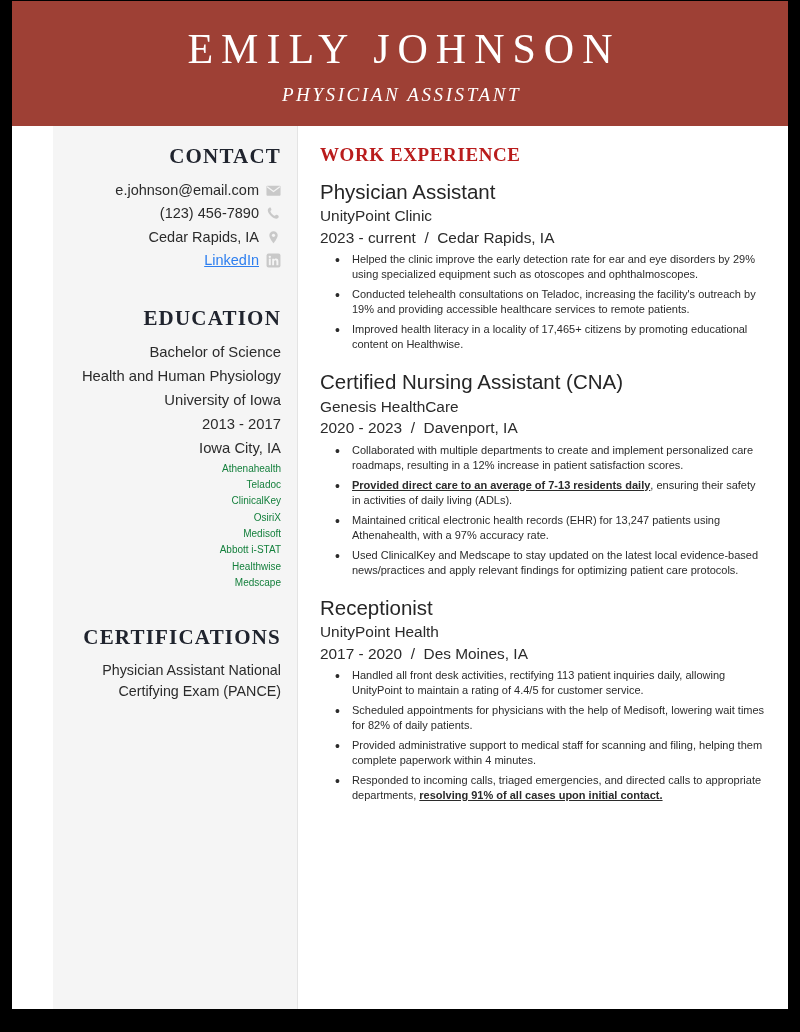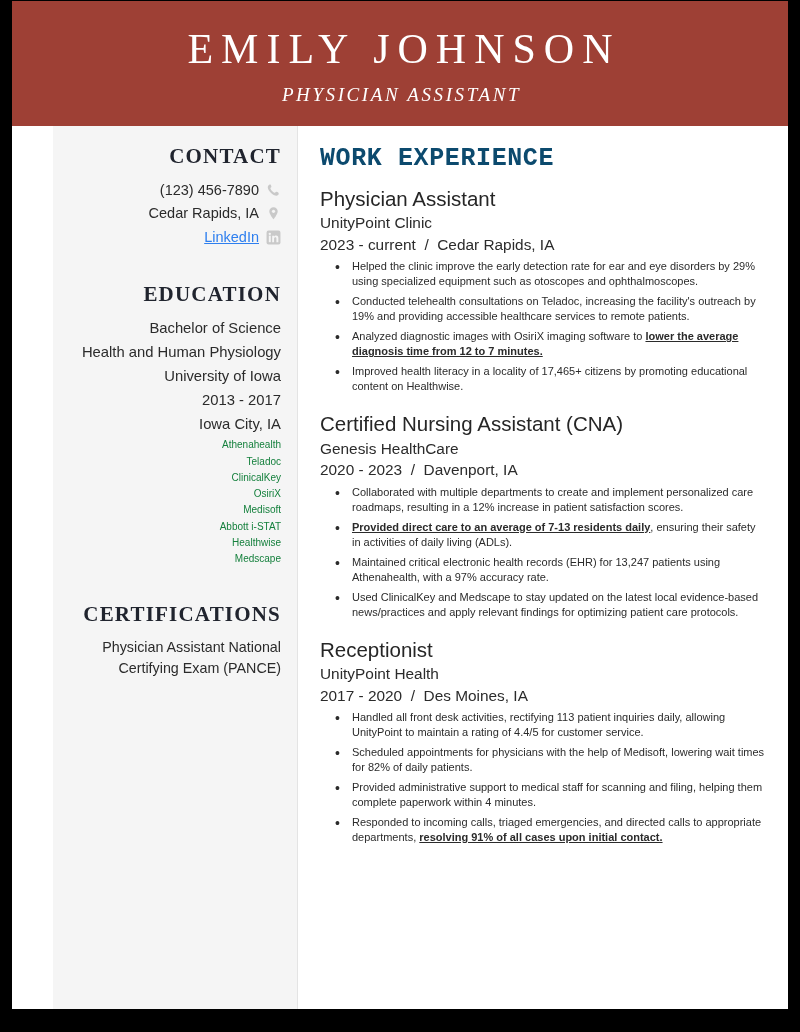--- a/index.html
+++ b/index.html
@@ -124,24 +124,24 @@
     line-height: 1.63;
   }
   .cert-line {
     font-size: 14.3px;
     color: #2b2b2b;
     line-height: 1.48;
   }
 
   
   .main-heading {
-    font-family: Liberation Mono, monospace;
+    font-family: Liberation Serif, serif;
     font-weight: bold;
-    font-size: 25px;
-    color: #0c4a6e;
+    font-size: 19px;
+    color: #b91c1c;
     letter-spacing: 0.6px;
     margin: 0 0 13px 0;
   }
   .job { margin-bottom: 17px; }
   .job-title {
     font-size: 20.5px;
     color: #262626;
     line-height: 1.28;
     font-weight: 400;
   }
@@ -191,20 +191,29 @@
     <div class="header-name">EMILY JOHNSON</div>
     <div class="header-role">PHYSICIAN ASSISTANT</div>
   </div>
 
   <div class="body-wrap">
 
     <div class="sidebar">
 
       <div class="side-heading">CONTACT</div>
 
+      <div class="contact-row">
+        <span class="contact-text">e.johnson@email.com</span>
+        <span class="ico">
+          <svg width="15" height="15" viewBox="0 0 16 16">
+              <rect x="0.5" y="3" width="15" height="10.5" rx="1" fill="#c9c9c9"></rect>
+              <path d="M1.2 4.1 L8 9.1 L14.8 4.1" stroke="#f5f5f5" stroke-width="1.3" fill="none"></path>
+            </svg>
+        </span>
+      </div>
 
       <div class="contact-row">
         <span class="contact-text">(123) 456-7890</span>
         <span class="ico">
           <svg width="15" height="15" viewBox="0 0 16 16">
               <path d="M3.6 1.4c1 0 1.4 0.4 1.9 1.5 0.5 1.1 0.3 1.5-0.3 2-0.6 0.5-0.6 0.9-0.1 1.8 0.7 1.3 1.9 2.6 3.2 3.3 0.9 0.5 1.3 0.5 1.8-0.1 0.5-0.6 0.9-0.8 2-0.3 1.1 0.5 1.5 0.9 1.5 1.9 0 1.1-1.2 2.1-2.6 2.1-1.5 0-4-1.3-5.9-3.2C3.2 8.5 1.9 6 1.9 4.5c0-1.4 1-2.6 2.1-2.6 z" fill="#c9c9c9"></path>
             </svg>
         </span>
       </div>
 
@@ -258,21 +267,20 @@
     <div class="main">
       <div class="main-heading">WORK EXPERIENCE</div>
       <div id="jobs-container">
           <div class="job">
             <div class="job-title">Physician Assistant</div>
             <div class="job-company">UnityPoint Clinic</div>
             <div class="job-meta"><span>2023 - current</span><span>&nbsp; / &nbsp;</span><span>Cedar Rapids, IA</span></div>
             <ul class="bullets">
               <li><span>Helped the clinic improve the early detection rate for ear and eye disorders by 29% using specialized equipment such as otoscopes and ophthalmoscopes.</span></li>
               <li><span>Conducted telehealth consultations on Teladoc, increasing the facility's outreach by 19% and providing accessible healthcare services to remote patients.</span></li>
-              <li><span>Analyzed diagnostic images with OsiriX imaging software to </span><span class="hl">lower the average diagnosis time from 12 to 7 minutes.</span></li>
               <li><span>Improved health literacy in a locality of 17,465+ citizens by promoting educational content on Healthwise.</span></li>
             </ul>
           </div>
           <div class="job">
             <div class="job-title">Certified Nursing Assistant (CNA)</div>
             <div class="job-company">Genesis HealthCare</div>
             <div class="job-meta"><span>2020 - 2023</span><span>&nbsp; / &nbsp;</span><span>Davenport, IA</span></div>
             <ul class="bullets">
               <li><span>Collaborated with multiple departments to create and implement personalized care roadmaps, resulting in a 12% increase in patient satisfaction scores.</span></li>
               <li><span class="hl">Provided direct care to an average of 7-13 residents daily</span><span>, ensuring their safety in activities of daily living (ADLs).</span></li>

